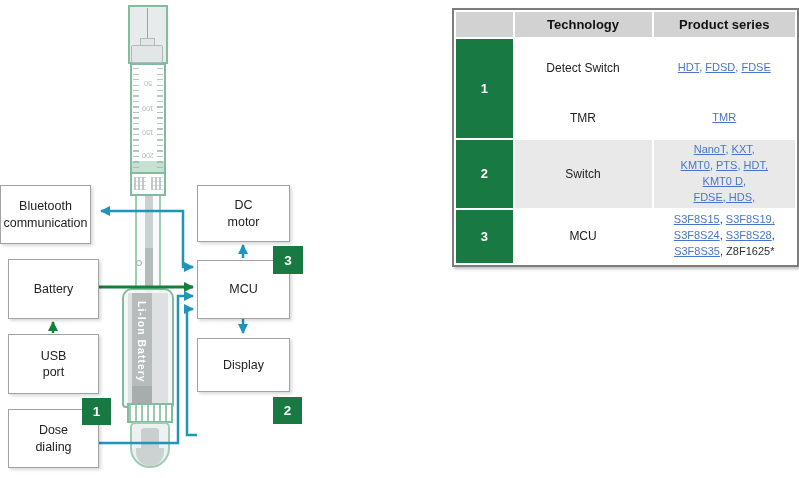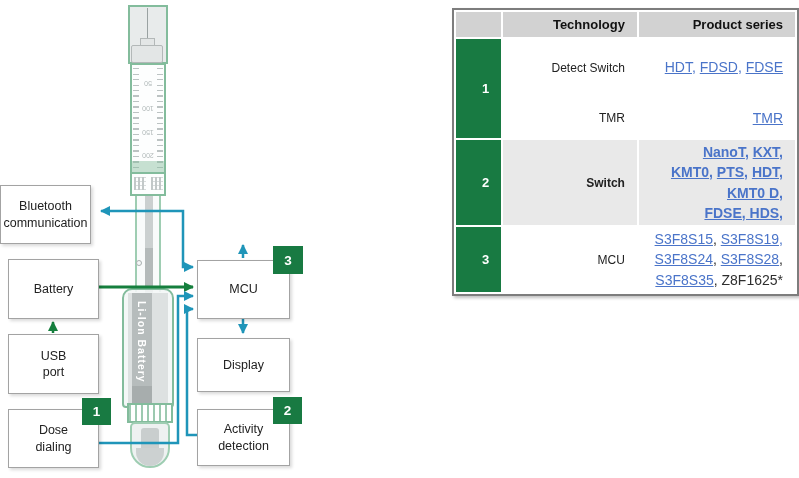--- a/index.html
+++ b/index.html
@@ -53,27 +53,27 @@
       border-radius:5px 5px 20px 20px;}
   .pen-tip-in1{left:141px;top:428px;width:18px;height:26px;background:#c9cece;border-radius:3px;}
   .pen-tip-in2{left:136px;top:448px;width:28px;height:18px;background:#ccd1d1;border-radius:0 0 14px 14px;}
 
   
   .arrows{position:absolute;left:0;top:0;z-index:20;}
 
   
   .ptable{position:absolute;left:452px;top:8px;border-collapse:separate;border-spacing:2px;
       background:#fff;border:2px solid #7d7d7d;box-shadow:2px 2px 3px rgba(0,0,0,0.25);}
-  .ptable td,.ptable th{padding:2px 12px;text-align:right;vertical-align:middle;}
+  .ptable td,.ptable th{padding:2px 20px;text-align:center;vertical-align:middle;}
   .th-cell{background:#d2d2d2;font-weight:bold;font-size:13px;color:#111;}
   .corner{background:#d2d2d2;}
   .numcell{background:var(--green,#187a42);color:#fff;font-weight:bold;font-size:13px;width:28px;}
   .techcell{font-size:12px;color:#222;width:128px;background:#fff;}
-  .prodcell{font-size:14px;width:166px;background:#fff;line-height:1.45;}
-  .shaded{background:#e9e9e9;font-weight:bold;}
+  .prodcell{font-size:11px;width:166px;background:#fff;line-height:1.45;}
+  .shaded{background:#e9e9e9;}
   .plink{color:var(--link,#4a74c9);text-decoration:underline;cursor:pointer;}
   .sep{color:var(--link,#4a74c9);text-decoration:none;}
   .dark-seps .sep{color:#2e2e2e;}
 </style>
 </head>
 <body>
 
 <div class="stage">
 
   <div class="pen">
@@ -126,24 +126,24 @@
     <path d="M 197 435 H 187 V 309 H 193" fill="none" stroke="#1f95b9" stroke-width="2.5" marker-end="url(#mt)"></path>
   </svg>
 
   <div class="dbox" style="left:0;top:185px;width:89px;height:57px">Bluetooth
 communication</div>
   <div class="dbox" style="left:8px;top:259px;width:89px;height:58px">Battery</div>
   <div class="dbox" style="left:8px;top:409px;width:89px;height:57px">Dose
 dialing</div>
   <div class="dbox" style="left:8px;top:334px;width:89px;height:58px">USB
 port</div>
+  <div class="dbox" style="left:197px;top:185px;width:91px;height:55px">DC
+motor</div>
   <div class="dbox" style="left:197px;top:260px;width:91px;height:57px">MCU</div>
   <div class="dbox" style="left:197px;top:338px;width:91px;height:52px">Display</div>
-  <div class="dbox" style="left:197px;top:409px;width:91px;height:55px">Activity
-detection</div>
 
   <div class="badge" style="left:82px;top:398px;width:29px;height:27px">1</div>
   <div class="badge" style="left:273px;top:397px;width:29px;height:27px">2</div>
   <div class="badge" style="left:273px;top:246px;width:30px;height:28px">3</div>
 
   <table class="ptable">
     <tbody>
         <tr style="height:25px">
       <td class="corner"></td>
       <td class="th-cell">Technology</td>

